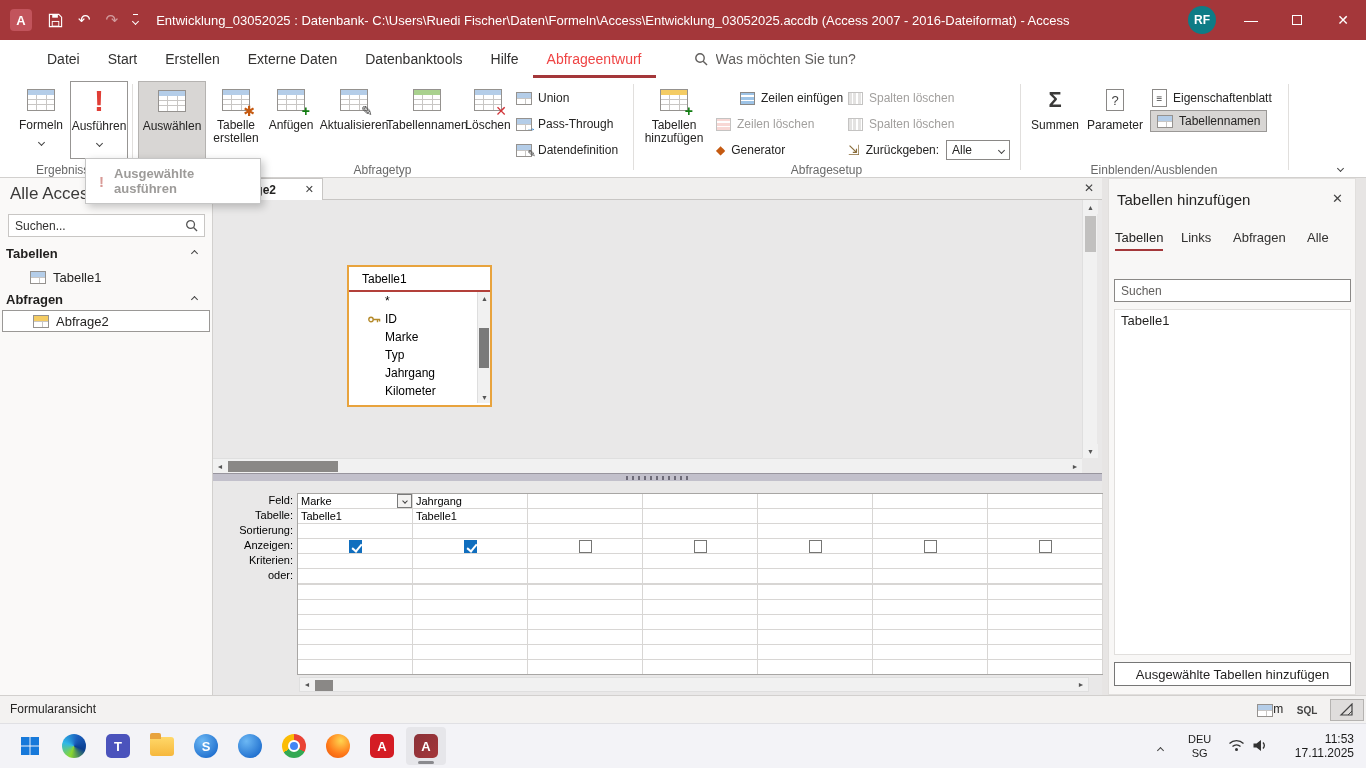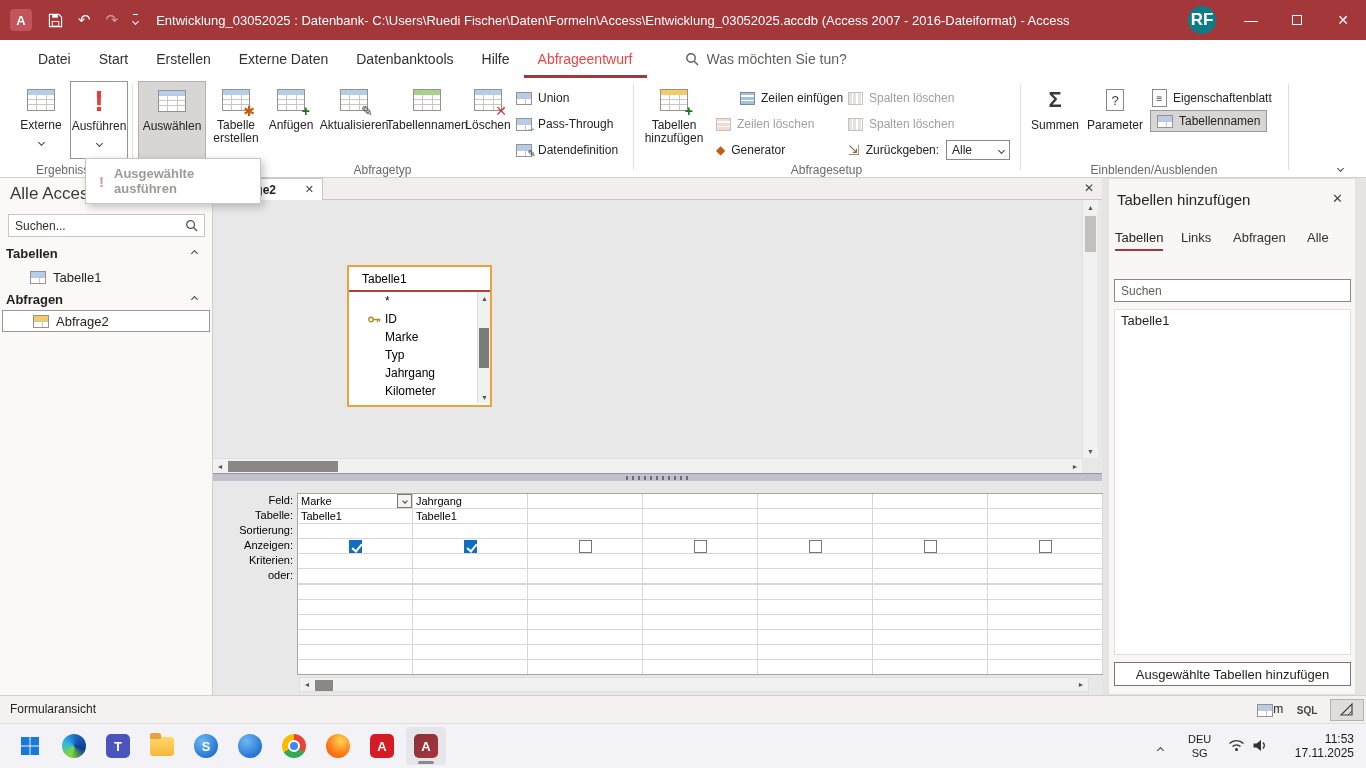--- a/index.html
+++ b/index.html
@@ -6,25 +6,25 @@
 body{font-family:"Liberation Sans","DejaVu Sans",sans-serif;background:#CFCFCF}
 .app{position:relative;width:1366px;height:768px;background:#E7E5E4;overflow:hidden;font-size:12px;color:#252423}
 
 .titlebar{position:absolute;top:0;left:0;right:0;height:40px;background:#A4373A;display:flex;align-items:center;color:#fff}
 .appico{width:22px;height:22px;margin-left:10px;border-radius:4px;background:#C2545C;display:flex;align-items:center;justify-content:center;font-weight:bold;font-size:13px;flex:none}
 .qat{display:flex;align-items:center;gap:15px;margin-left:16px;font-size:15px;flex:none}
 .dim{opacity:.5}
 .qchev{font-size:9px;border-top:1px solid #fff;padding-top:1px}
 .wtitle{margin-left:18px;font-size:13px;white-space:nowrap;overflow:hidden;flex:1}
 .tbright{display:flex;align-items:center;height:40px;flex:none}
-.avatar{width:28px;height:28px;border-radius:50%;background:#0E7C86;display:flex;align-items:center;justify-content:center;font-size:17px;font-weight:bold;margin-right:12px}
+.avatar{width:28px;height:28px;border-radius:50%;background:#0E7C86;display:flex;align-items:center;justify-content:center;font-size:12px;font-weight:bold;margin-right:12px}
 .wbtn{width:46px;height:40px;display:flex;align-items:center;justify-content:center;font-size:14px}
 .maxbox{width:10px;height:10px;border:1px solid #fff}
 
-.rtabs{position:absolute;top:40px;left:0;right:0;height:38px;background:#fff;display:flex;align-items:center;padding-left:24px}
+.rtabs{position:absolute;top:40px;left:0;right:0;height:38px;background:#fff;display:flex;align-items:center;padding-left:33px}
 .rtab{padding:0 14px;font-size:14px;color:#323130;height:38px;line-height:38px}
 .rtab.active{color:#ef4444;font-weight:normal;box-shadow:inset 0 -3px 0 #A4373A}
 .ribsearch{display:flex;align-items:center;gap:8px;margin-left:38px;color:#605E5C}
 .ribsearch input{border:0;outline:0;font-size:14px;width:180px;color:#605E5C;background:transparent}
 .ribsearch input::placeholder{color:#605E5C;opacity:1}
 
 .ribbon{position:absolute;top:78px;left:0;right:0;height:100px;background:#fff;border-bottom:1px solid #D2D0CE}
 .gsep{position:absolute;top:6px;height:86px;width:1px;background:#E1DFDD}
 .glabel{position:absolute;top:85px;font-size:12px;color:#696969;text-align:center;white-space:nowrap}
 .bb{position:absolute;top:3px;height:78px;display:flex;flex-direction:column;align-items:center;text-align:center}
@@ -186,21 +186,21 @@
       <input placeholder="Was möchten Sie tun?" style="">
     </div>
   </div>
 
   <div class="ribbon">
 
     <div class="bb" style="left:14px;width:54px">
       <span class="bicon">
           <span class="tblico"></span>
         </span>
-      <span class="blabel">Externe</span>
+      <span class="blabel">Formeln</span>
       <span class="bchev"><span class="chev"></span></span>
     </div>
     <div class="bb open" style="left:70px;width:58px">
       <span class="bicon">
           <span class="bang">!</span>
         </span>
       <span class="blabel">Ausführen</span>
       <span class="bchev"><span class="chev"></span></span>
     </div>
     <div class="gsep" style="left:132px"></div>

